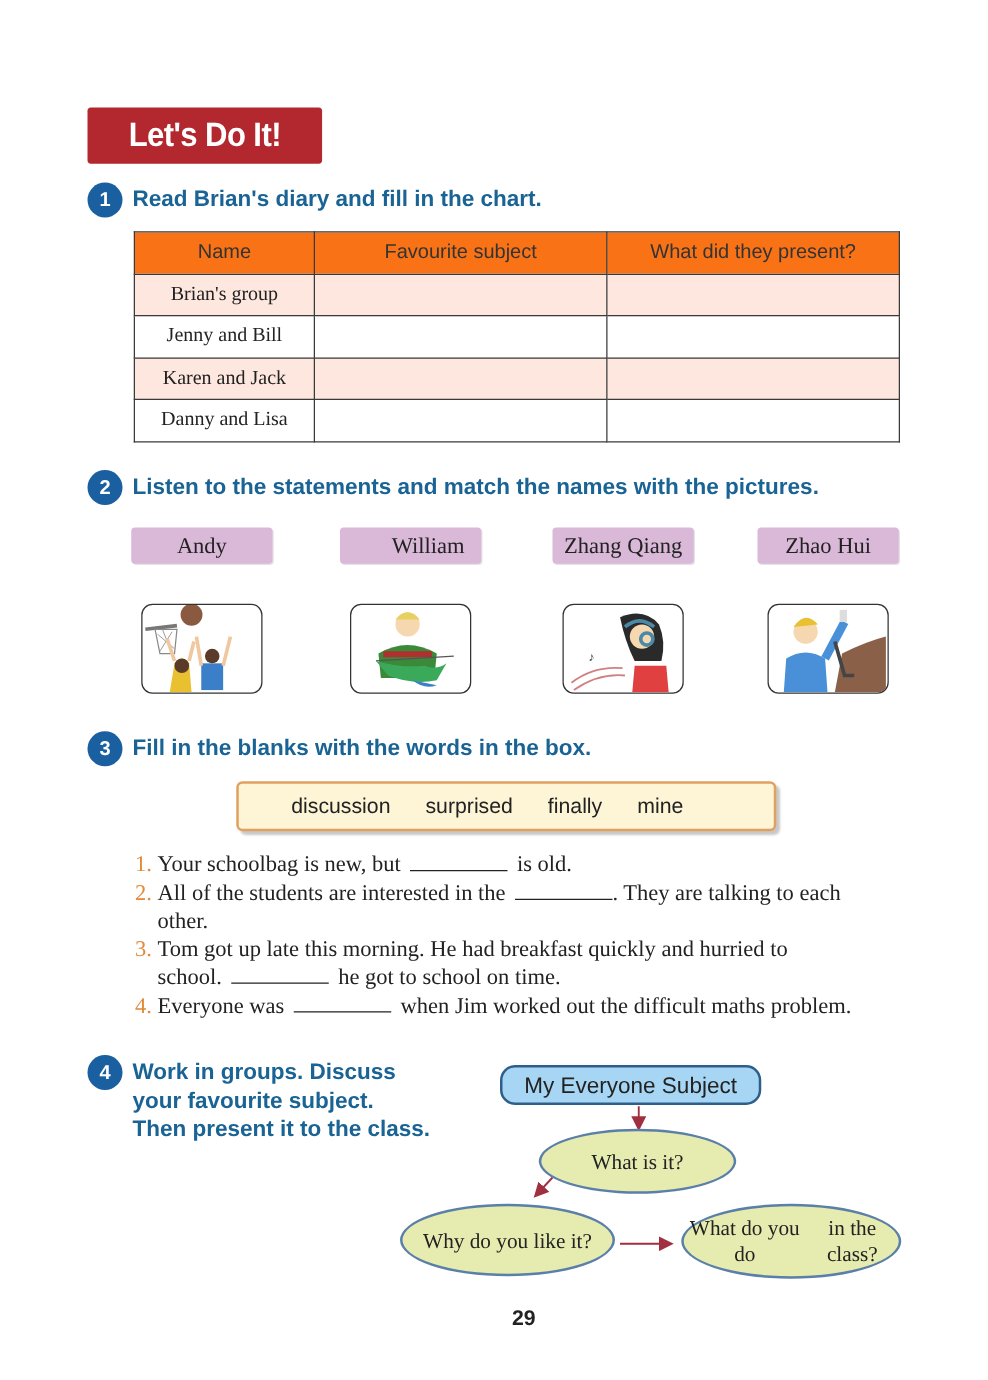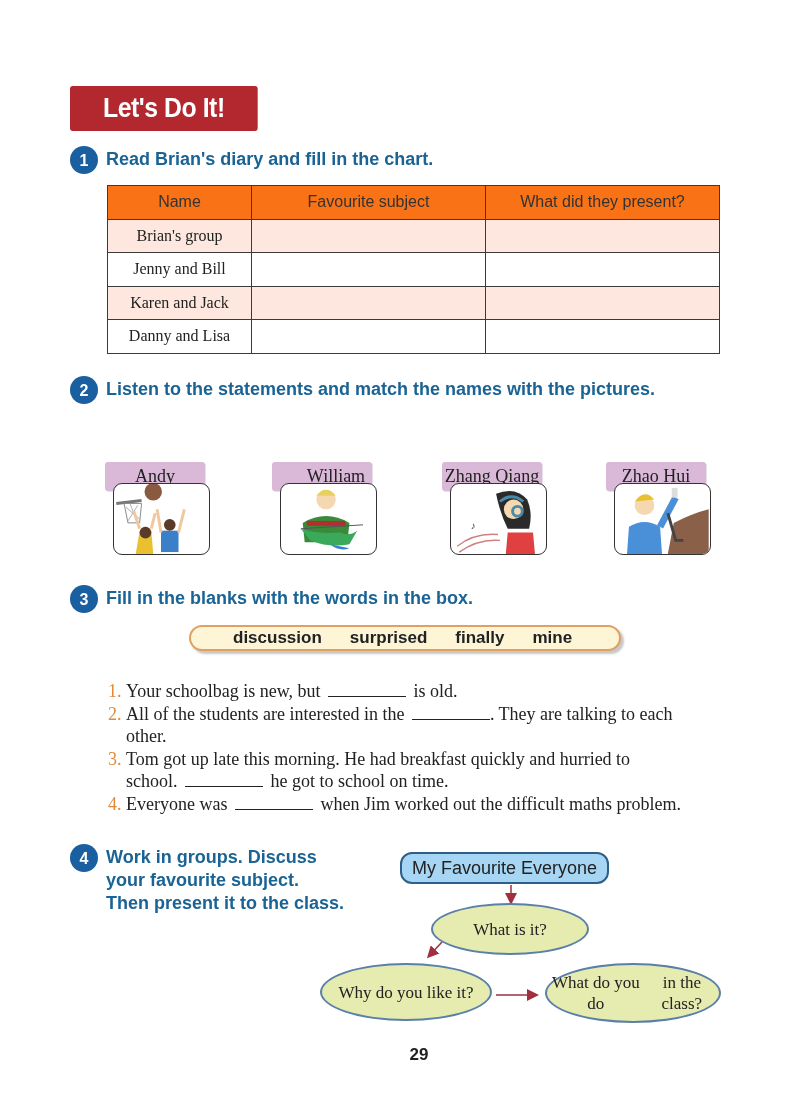--- a/index.html
+++ b/index.html
@@ -38,39 +38,38 @@
   table.chart th {
     background: #f97316; font-family: "Liberation Sans", sans-serif;
     font-weight: normal; font-size: 16px; color: #333;
   }
   table.chart td {
     font-family: "Liberation Serif", serif; font-size: 16px; color: #222;
   }
   table.chart tr.shade td { background: #fde7de; text-align: center; }
 
   .name-tag {
-    position: absolute; top: 422px; width: 100px; height: 29px;
+    position: absolute; top: 422px; width: 113px; height: 29px;
     background: #d9b8d8; border-radius: 3px;
     font-family: "Liberation Serif", serif; font-size: 18px; color: #222;
     display: flex; align-items: center; justify-content: center;
     box-shadow: 1px 1px 0 #e8e0e8;
-    margin-top: 40px;
   }
   .pic {
     position: absolute; top: 483px; width: 97px; height: 72px;
     border: 1.5px solid #333; border-radius: 9px; background: #fff; overflow: hidden;
   }
   .pic svg { width: 100%; height: 100%; display: block; }
 
   .word-box {
-    position: absolute; left: 189px; top: 625px; width: 432px; height: 26px;
-    border: 2px solid #e0a060; border-radius: 18px; background: #fdf5d6;
+    position: absolute; left: 189px; top: 625px; width: 432px; height: 40px;
+    border: 2px solid #e0a060; border-radius: 5px; background: #fdf5d6;
     box-shadow: 3px 3px 2px #c8c8c8;
     display: flex; align-items: center; padding-left: 42px;
-    font-size: 17px; color: #222; font-weight: bold;
+    font-size: 17px; color: #222;
   }
   .word-box span { margin-right: 28px; }
 
   .sentences {
     position: absolute; left: 108px; top: 680px; width: 610px;
     font-family: "Liberation Serif", serif; font-size: 18px; line-height: 22.5px; color: #222;
   }
   .sentence { display: flex; }
   .sentence .n { color: #e08a3a; width: 18px; flex: none; }
   .blank { display: inline-block; width: 78px; border-bottom: 1px solid #222; height: 16px; vertical-align: baseline; margin: 0 3px; }
@@ -253,21 +252,21 @@
   <svg class="arrows" viewBox="0 0 420 180">
     <defs>
       <marker id="ah" markerWidth="8" markerHeight="8" refX="6" refY="4" orient="auto">
         <path d="M0 0 L8 4 L0 8 Z" fill="#a03040"></path>
       </marker>
     </defs>
     <line x1="201" y1="37" x2="201" y2="54" stroke="#a03040" stroke-width="1.5" marker-end="url(#ah)"></line>
     <line x1="132" y1="94" x2="119" y2="108" stroke="#a03040" stroke-width="1.5" marker-end="url(#ah)"></line>
     <line x1="186" y1="147" x2="226" y2="147" stroke="#a03040" stroke-width="1.5" marker-end="url(#ah)"></line>
   </svg>
-  <div class="title-pill">My Favourite Everyone</div>
+  <div class="title-pill">My Everyone Subject</div>
   <div class="ellipse" style="left:10px; top:115px; width:172px; height:58px;">Why do you like it?</div>
   <div class="ellipse" style="left:121px; top:55px; width:158px; height:52px;">What is it?</div>
   <div class="ellipse" style="left:235px; top:115px; width:176px; height:60px; ">
     <span>What do you do</span>
     <span>in the class?</span>
   </div>
 </div>
 
 <div class="page-number">29</div>
 

